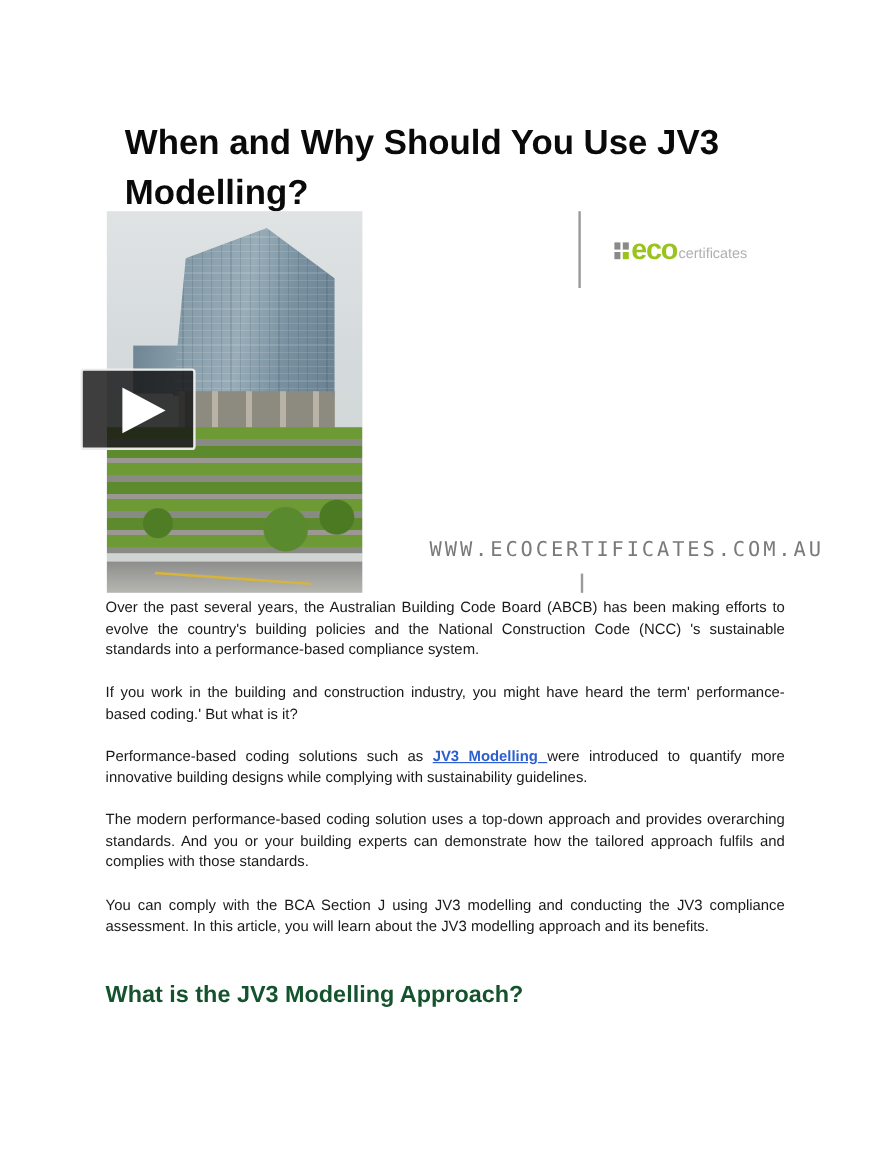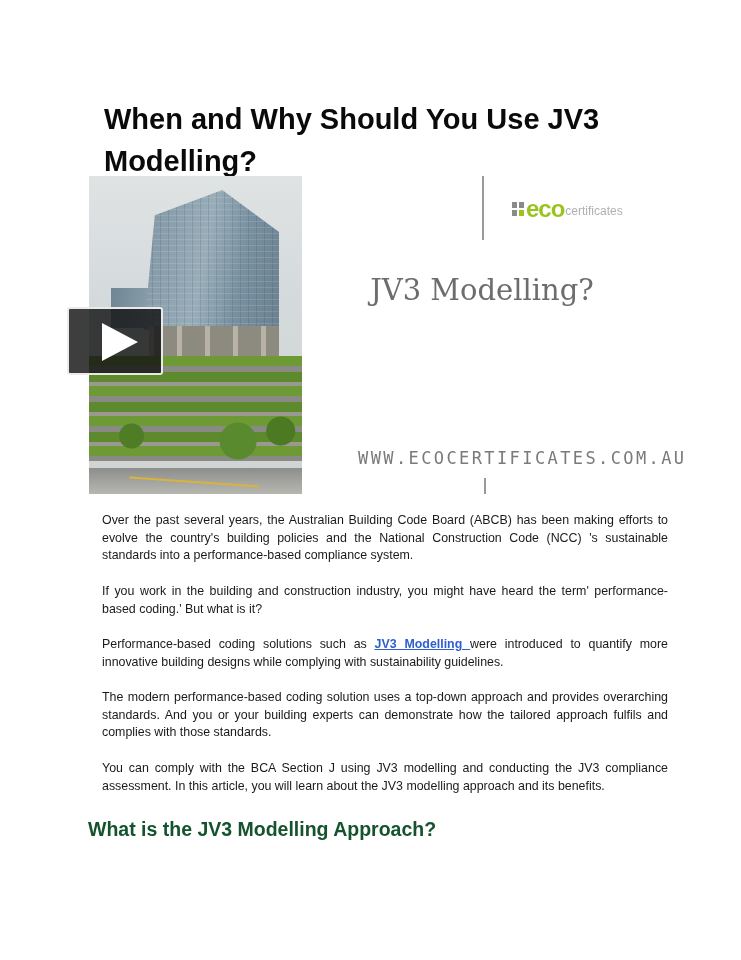--- a/index.html
+++ b/index.html
@@ -81,21 +81,21 @@
     font-family: "DejaVu Serif", serif; font-size: 29px; line-height: 45px; color: #6d6d6d;
   }
   .slide-url {
     position: absolute; left: 270px; top: 272px; width: 250px; text-align: center;
     font-family: "DejaVu Sans Mono", monospace; font-size: 17px; letter-spacing: 2.4px; color: #7a7a7a;
   }
 
   .body-text {
     position: absolute; left: 88px; width: 566px;
     font-family: "Liberation Sans", sans-serif; font-size: 12.4px; line-height: 17.6px;
-    color: #1a1a1a; text-align: justify; margin: 14px;
+    color: #1a1a1a; text-align: justify; margin: 0;
   }
   .p1 { top: 498px; }
   .p2 { top: 569px; }
   .p3 { top: 622px; }
   .p4 { top: 675px; }
   .p5 { top: 746px; }
 
   .link { color: #2d5fcf; font-weight: bold; text-decoration: underline; cursor: pointer; }
 
   .h2 {
@@ -131,21 +131,20 @@
         <span></span>
         <span></span>
         <span></span>
         <span></span>
       </div>
     <span class="logo-eco">eco</span>
     <span class="logo-cert">certificates</span>
   </div>
 
   <div class="slide-title">
-    <div>JV3 Modelling?</div>
   </div>
 
   <div class="slide-url">WWW.ECOCERTIFICATES.COM.AU</div>
 
   <div class="divider-v-bottom"></div>
 </div>
 
 <p class="body-text p1">Over the past several years, the Australian Building Code Board (ABCB) has been making efforts to evolve the country's building policies and the National Construction Code (NCC) 's sustainable standards into a performance-based  compliance system.</p>
 <p class="body-text p2">If you work in the building and construction industry, you might have heard the term' performance-based  coding.' But what is it?</p>
 <p class="body-text p3"><span>Performance-based coding solutions such as </span><a class="link">JV3 Modelling </a><span>were introduced to quantify more innovative  building designs while complying with sustainability guidelines.</span></p>

